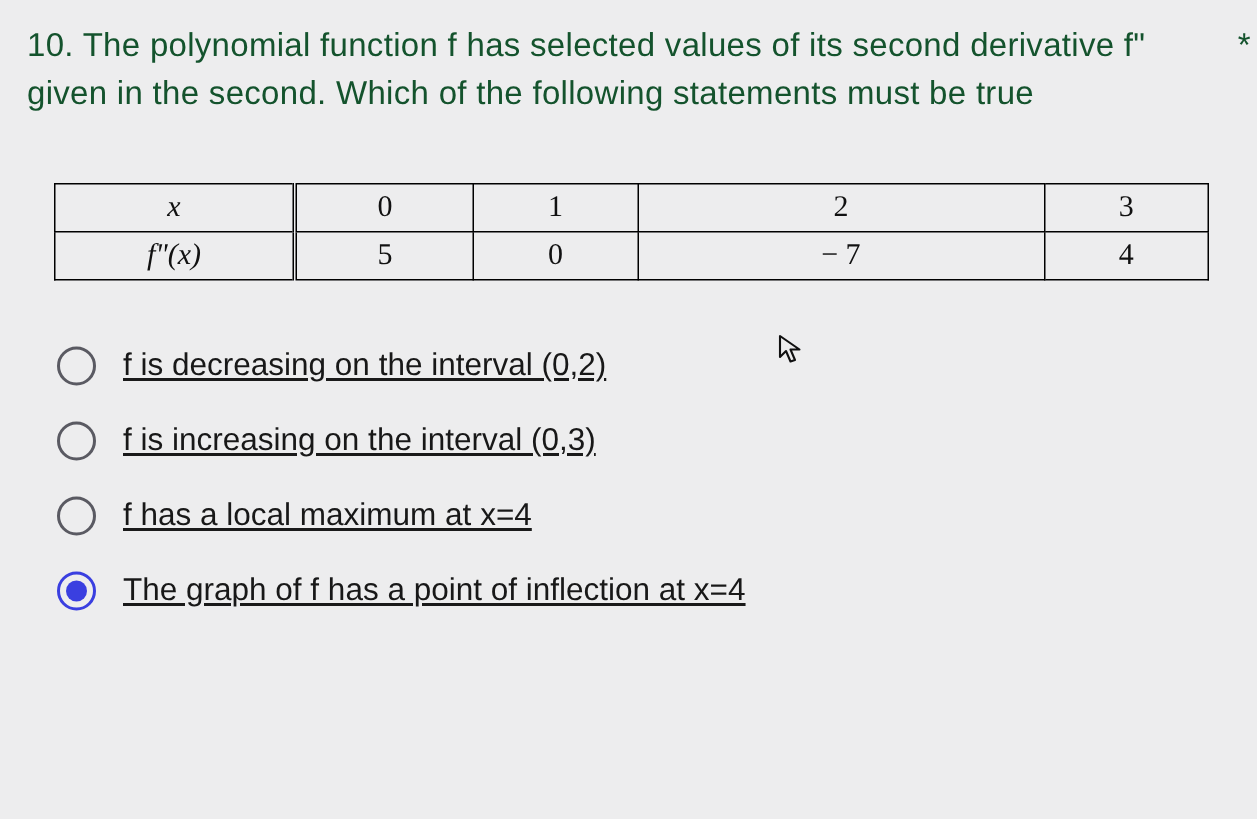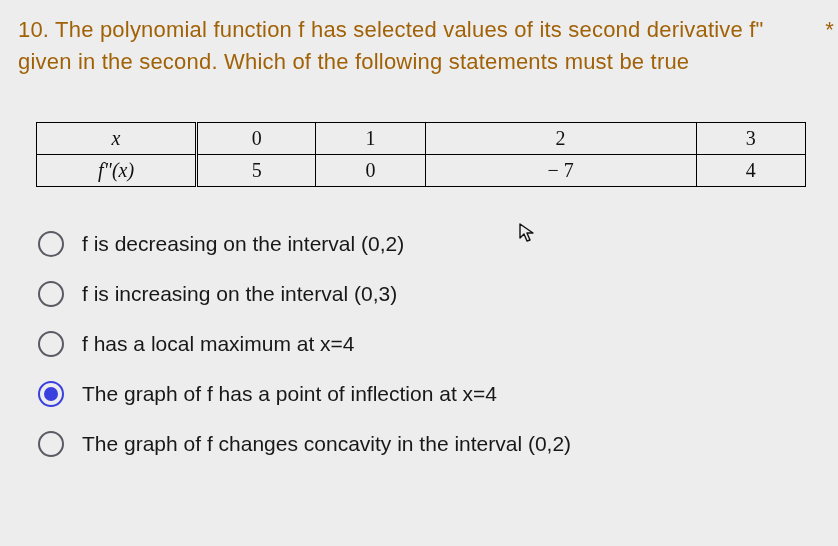--- a/index.html
+++ b/index.html
@@ -14,21 +14,21 @@
     overflow: hidden;
     position: relative;
   }
   .page {
     padding: 14px 8px 8px 18px;
   }
   .question-text {
     font-size: 22px;
     line-height: 1.45;
     letter-spacing: 0.2px;
-    color: #a16207;
+    color: #14532d;
   }
   .asterisk {
     position: absolute;
     right: 4px;
     top: 14px;
     font-size: 22px;
   }
   .data-table {
     border-collapse: collapse;
     margin-top: 44px;
@@ -49,20 +49,21 @@
     font-style: italic;
     border-right-width: 1px;
   }
   .dbl-wrap td:nth-child(2) {
     border-left-width: 3px;
     border-left-style: double;
   }
   .options {
     margin-top: 44px;
     margin-left: 20px;
+    text-decoration: underline;
   }
   .option-row {
     display: flex;
     align-items: center;
     gap: 18px;
     margin-bottom: 24px;
   }
   .radio {
     width: 26px;
     height: 26px;
@@ -138,24 +139,20 @@
       <div class="option-label">f is increasing on the interval (0,3)</div>
     </div>
     <div class="option-row">
       <div class="radio"></div>
       <div class="option-label">f has a local maximum at x=4</div>
     </div>
     <div class="option-row">
       <div class="radio selected"></div>
       <div class="option-label">The graph of f has a point of inflection at x=4</div>
     </div>
-    <div class="option-row">
-      <div class="radio"></div>
-      <div class="option-label">The graph of f changes concavity in the interval (0,2)</div>
-    </div>
   </div>
 </div>
 
 <div class="cursor">
   <svg width="20" height="22" viewBox="0 0 20 22">
     <path d="M2 2 L2 16 L6 12 L9 19 L12 18 L9 11 L15 11 Z" fill="none" stroke="#111" stroke-width="1.4" stroke-linejoin="round"></path>
   </svg>
 </div>
 
 </body></html>

